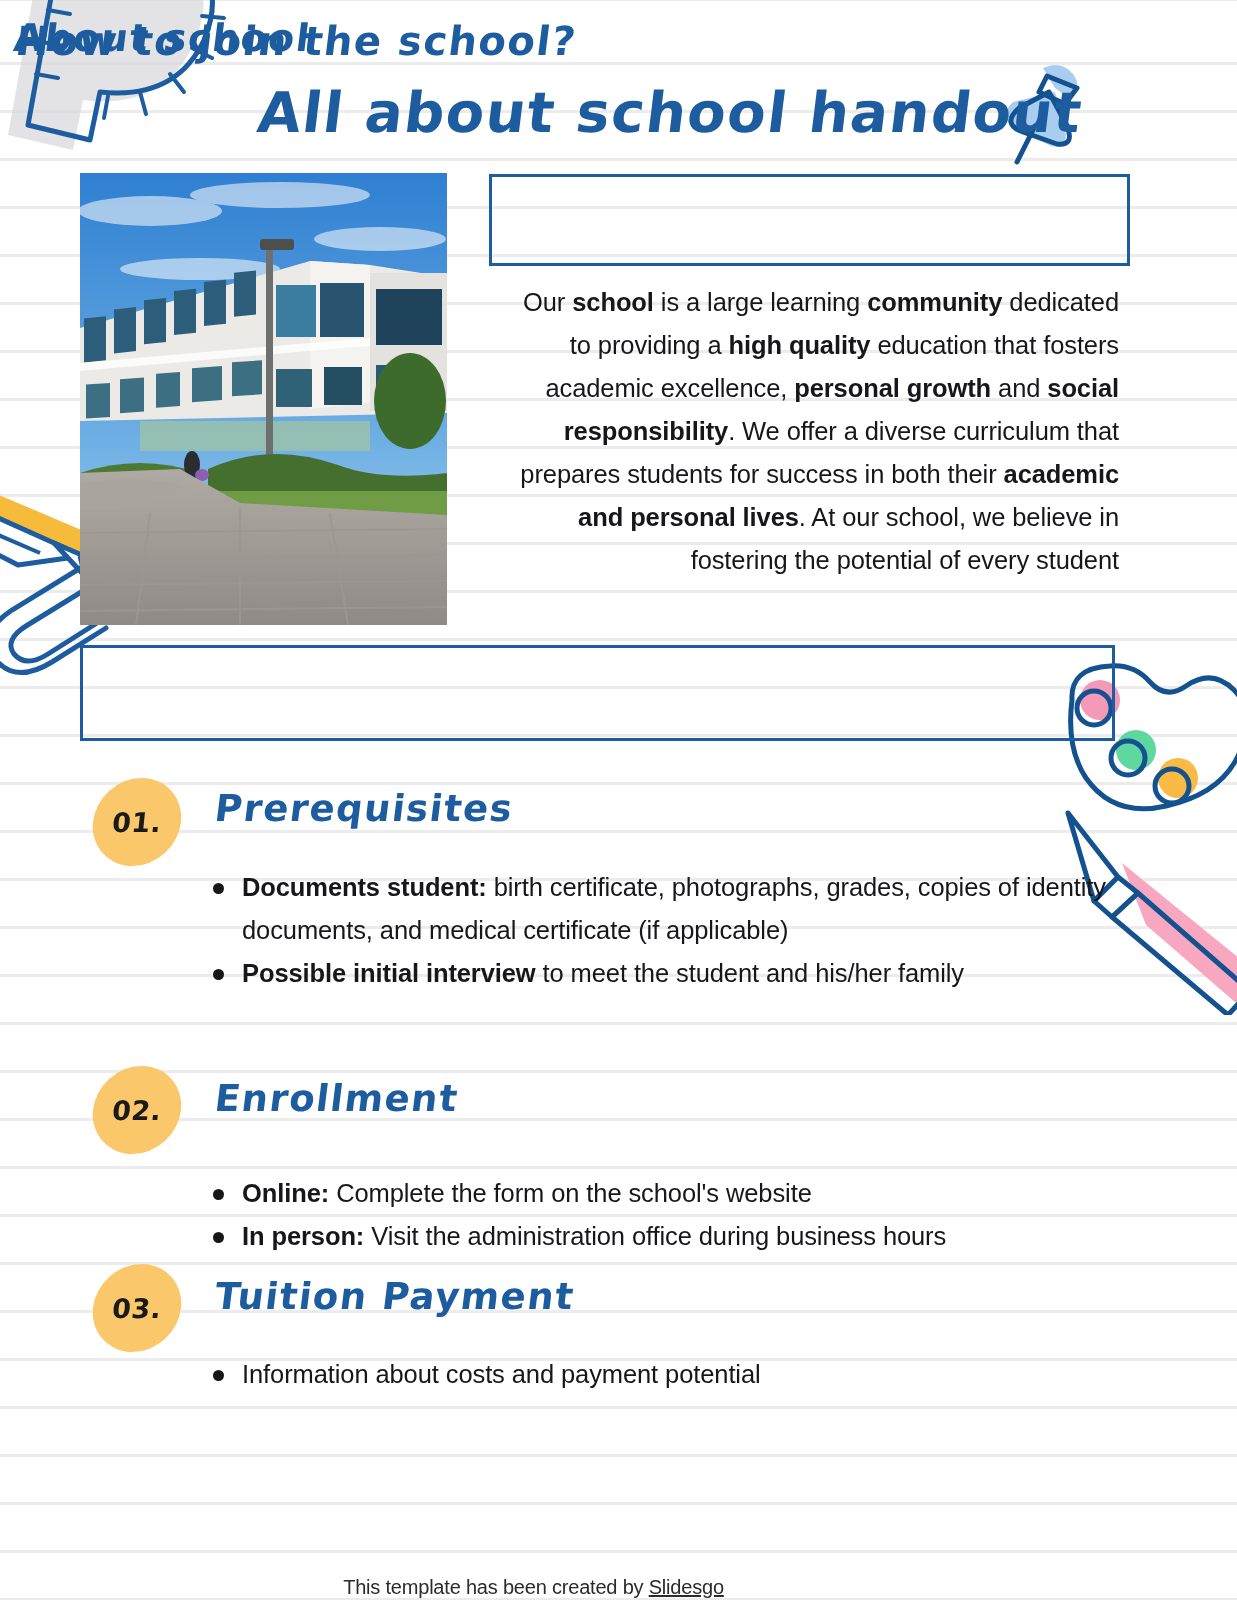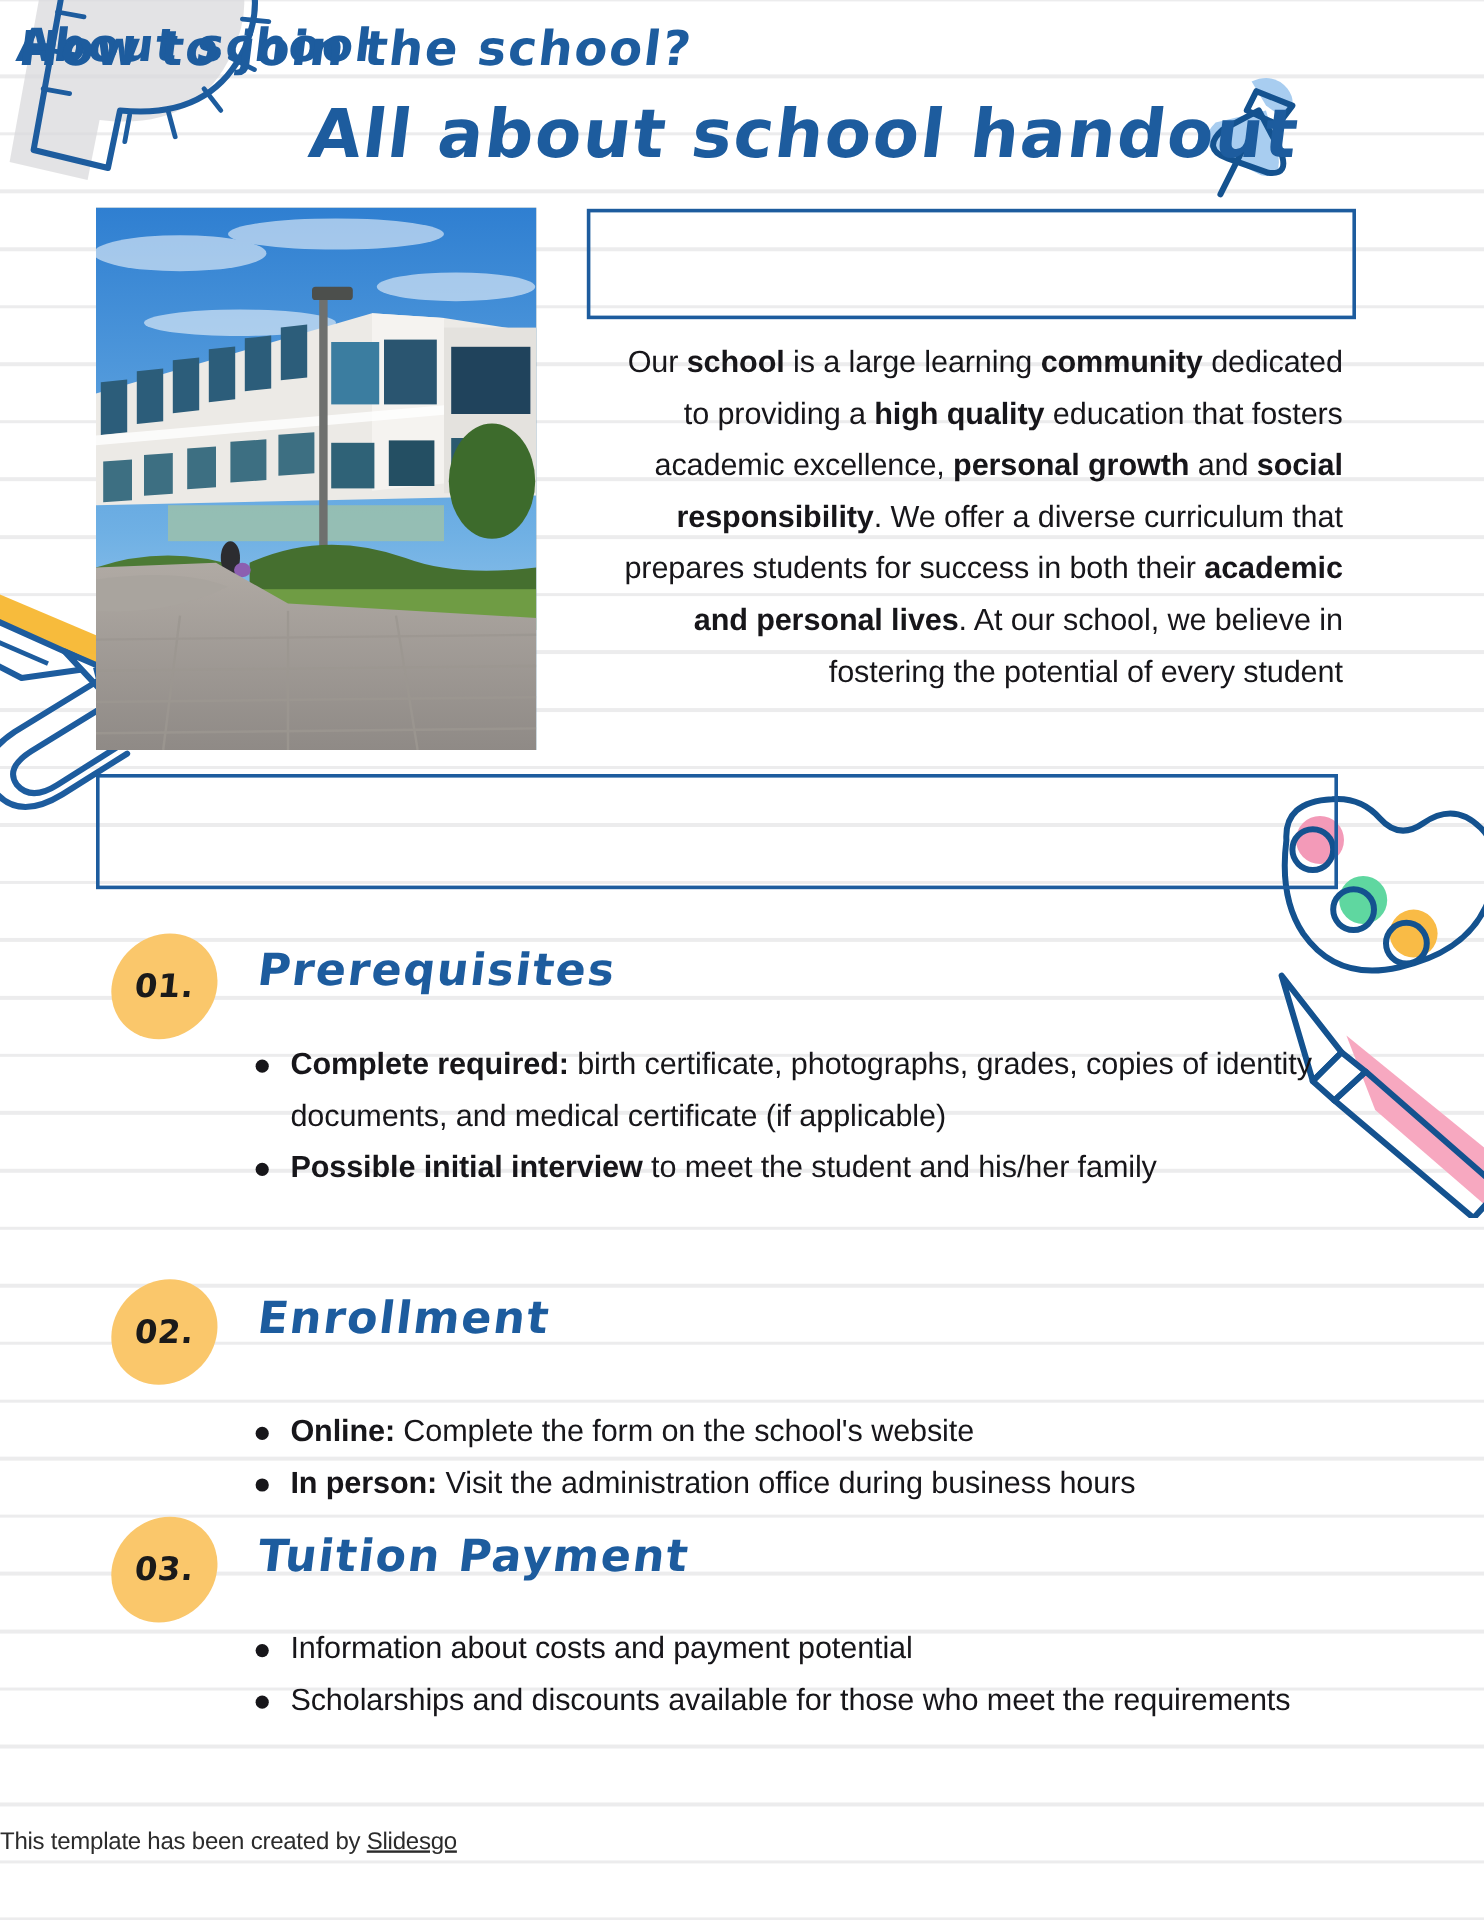--- a/index.html
+++ b/index.html
@@ -163,23 +163,23 @@
     height: 11px;
     border-radius: 50%;
     background: #17161a;
   }
   .bullets li b { font-weight: 700; }
 
   
   #footer {
     position: absolute;
     left: 0;
-    top: 1524px;
+    top: 1576px;
     width: 1067px;
-    text-align: left;
+    text-align: center;
     font-size: 20px;
     color: #2b2b2b;
     letter-spacing: -0.2px;
   }
   #footer .brand { text-decoration: underline; }
 </style>
 </head>
 <body>
 
 <div id="page">
@@ -336,21 +336,21 @@
 
   <div id="join-box"></div>
   <div id="join-title" class="hand">How to join the school?</div>
 
   <div class="section">
     <div class="badge" style="left:93px; top:778px;">01.</div>
     <div class="sec-title hand" style="left:215px; top:783px;">Prerequisites</div>
     <ul class="bullets" style="left:200px; top:866px; width:910px;">
       <li>
         <span class="dot"></span>
-        <span><b>Complete required:</b> birth certificate, photographs, grades, copies of identity documents, and medical certificate (if applicable)</span>
+        <span><b>Documents student:</b> birth certificate, photographs, grades, copies of identity documents, and medical certificate (if applicable)</span>
       </li>
       <li>
         <span class="dot"></span>
         <span><b>Possible initial interview</b> to meet the student and his/her family</span>
       </li>
     </ul>
   </div>
 
   <div class="section">
     <div class="badge" style="left:93px; top:1066px;">02.</div>
@@ -368,24 +368,20 @@
   </div>
 
   <div class="section">
     <div class="badge" style="left:93px; top:1264px;">03.</div>
     <div class="sec-title hand" style="left:215px; top:1271px;">Tuition Payment</div>
     <ul class="bullets" style="left:200px; top:1353px; width:910px;">
       <li>
         <span class="dot"></span>
         <span>Information about costs and payment potential</span>
       </li>
-      <li>
-        <span class="dot"></span>
-        <span>Scholarships and discounts available for those who meet the requirements</span>
-      </li>
     </ul>
   </div>
 
   <div id="footer">
     <span>This template has been created by </span><a class="brand" href="#" style="color:#2b2b2b;">Slidesgo</a>
   </div>
 
 </div>
 
 </body></html>

